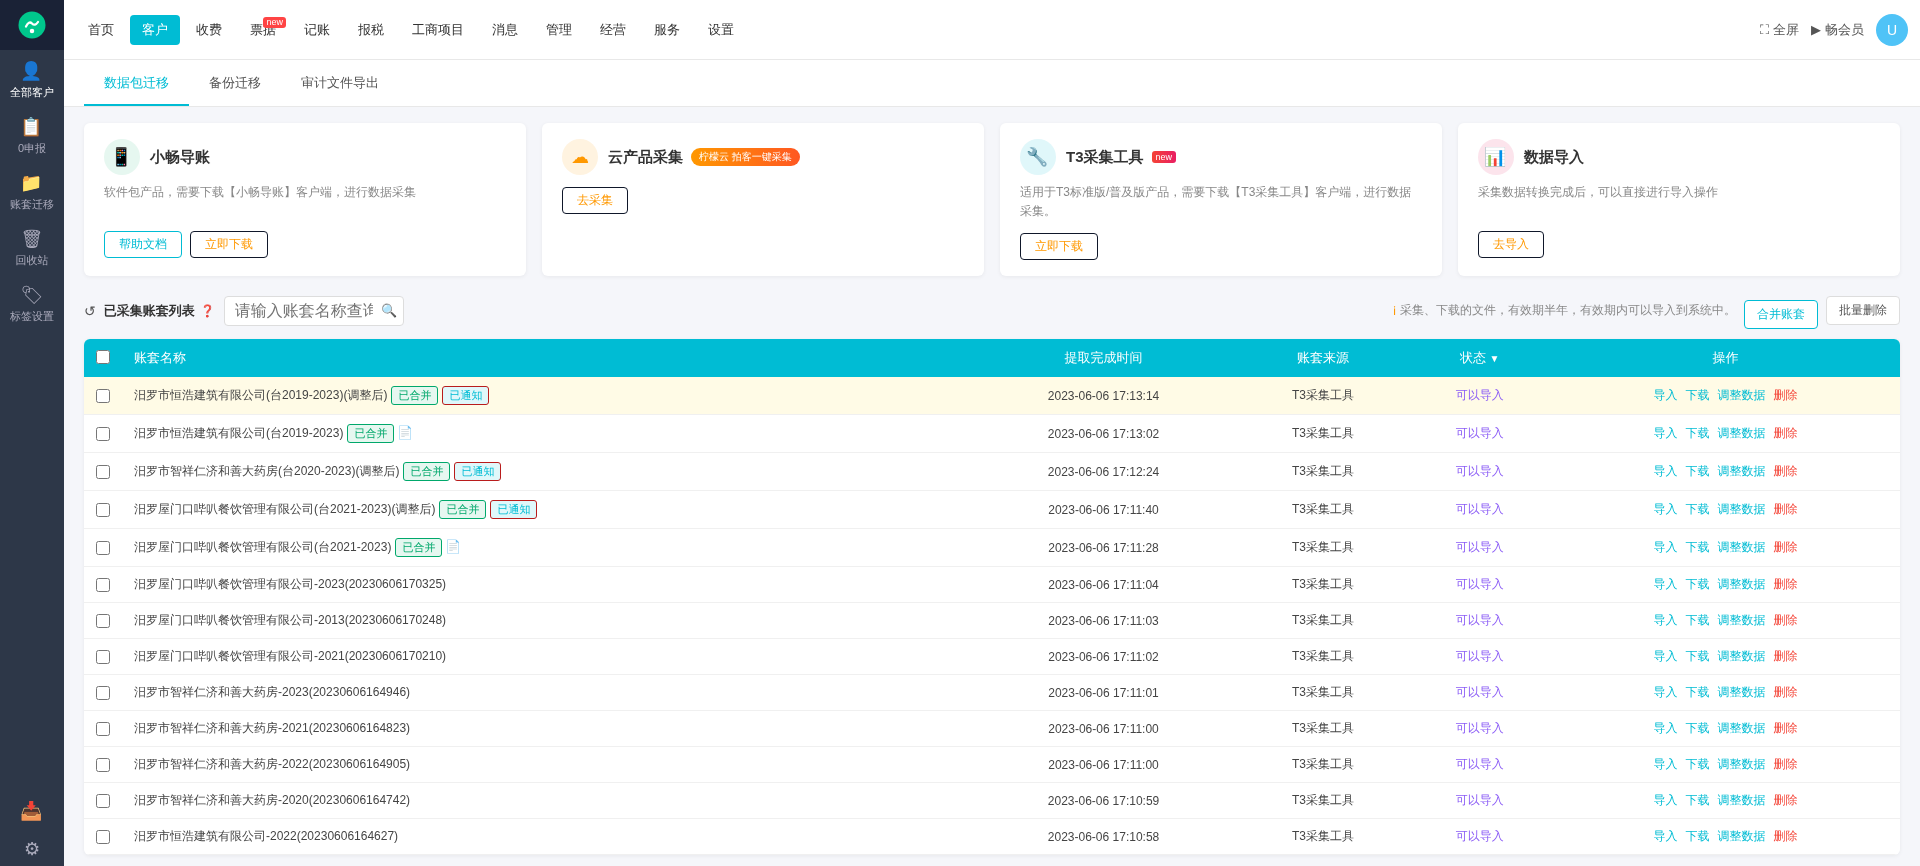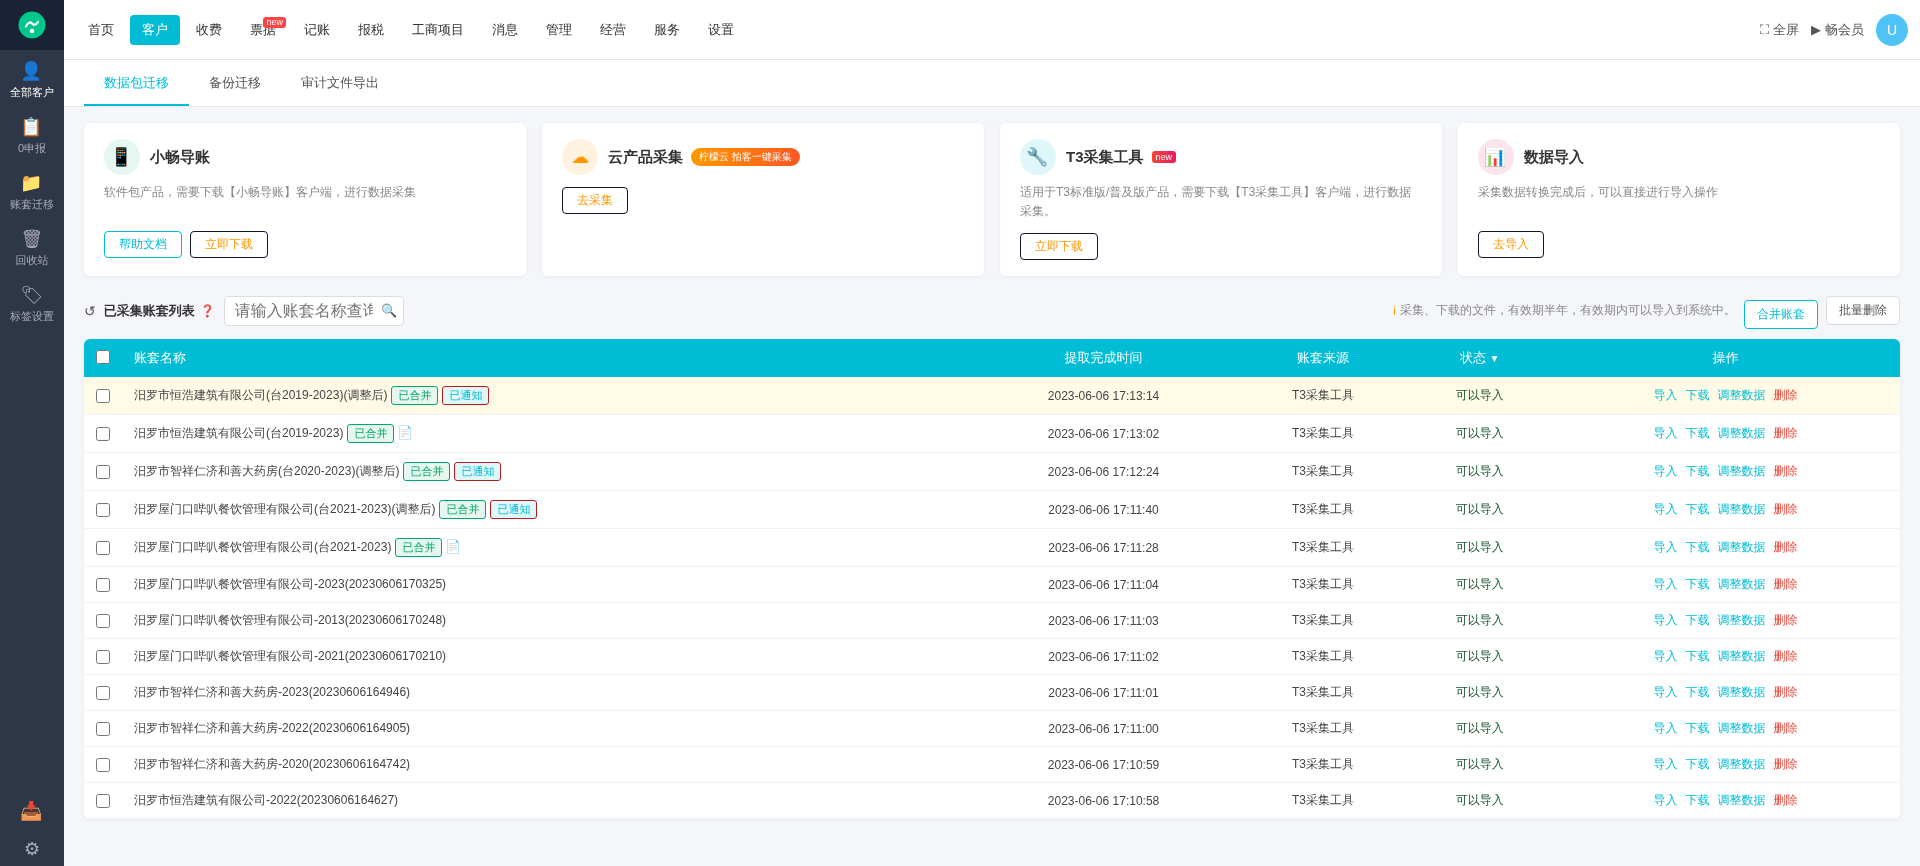--- a/index.html
+++ b/index.html
@@ -194,21 +194,21 @@
     tbody tr.highlighted { background: #fffbe6; }
     tbody td { padding: 9px 12px; font-size: 12px; color: #444; text-align: center; white-space: nowrap; }
     tbody td:nth-child(2) { text-align: left; }
     .checkbox-cell { display: flex; align-items: center; justify-content: center; }
     input[type=checkbox] { width: 14px; height: 14px; cursor: pointer; }
     .tag { display: inline-flex; align-items: center; padding: 1px 6px; border-radius: 3px; font-size: 11px; margin-left: 4px; }
     .tag-green { background: #e6f7f0; color: #00a86b; border: 1px solid #00a86b; }
     .tag-teal { background: #e0f7fa; color: #00bcd4; border: 1px solid #b91c1c; }
     .action-btn { color: #00bcd4; cursor: pointer; margin: 0 4px; font-size: 12px; background: none; border: none; }
     .action-btn.red { color: #f44336; }
-    .status-ok { color: #14532d; }
+    .status-ok { color: #8b5cf6; }
 
     
     .refresh-icon { color: #555; cursor: pointer; font-size: 14px; }
 
     .card-icon.green { background: #e6f7f0; color: #00c78c; }
     .card-icon.orange { background: #fff3e0; color: #ff9800; }
     .card-icon.teal { background: #e0f7fa; color: #00bcd4; }
     .card-icon.red { background: #fce4ec; color: #e91e63; }
 
     .cloud-badge { background: linear-gradient(to right, #ff9800, #ff5722); color: #fff; font-size: 10px; padding: 2px 8px; border-radius: 10px; text-align: center; }
@@ -492,20 +492,32 @@
                 <td>T3采集工具</td>
                 <td class="status-ok">可以导入</td>
                 <td><button class="action-btn">导入</button><button class="action-btn">下载</button><button class="action-btn">调整数据</button><button class="action-btn red">删除</button></td>
               </tr>
               <tr>
                 <td>
                   <div class="checkbox-cell">
                     <input type="checkbox" style="">
                   </div>
                 </td>
+                <td><span>汨罗市智祥仁济和善大药房-2021(20230606164823)</span></td>
+                <td>2023-06-06 17:11:00</td>
+                <td>T3采集工具</td>
+                <td class="status-ok">可以导入</td>
+                <td><button class="action-btn">导入</button><button class="action-btn">下载</button><button class="action-btn">调整数据</button><button class="action-btn red">删除</button></td>
+              </tr>
+              <tr>
+                <td>
+                  <div class="checkbox-cell">
+                    <input type="checkbox" style="">
+                  </div>
+                </td>
                 <td><span>汨罗市智祥仁济和善大药房-2022(20230606164905)</span></td>
                 <td>2023-06-06 17:11:00</td>
                 <td>T3采集工具</td>
                 <td class="status-ok">可以导入</td>
                 <td><button class="action-btn">导入</button><button class="action-btn">下载</button><button class="action-btn">调整数据</button><button class="action-btn red">删除</button></td>
               </tr>
               <tr>
                 <td>
                   <div class="checkbox-cell">
                     <input type="checkbox" style="">

